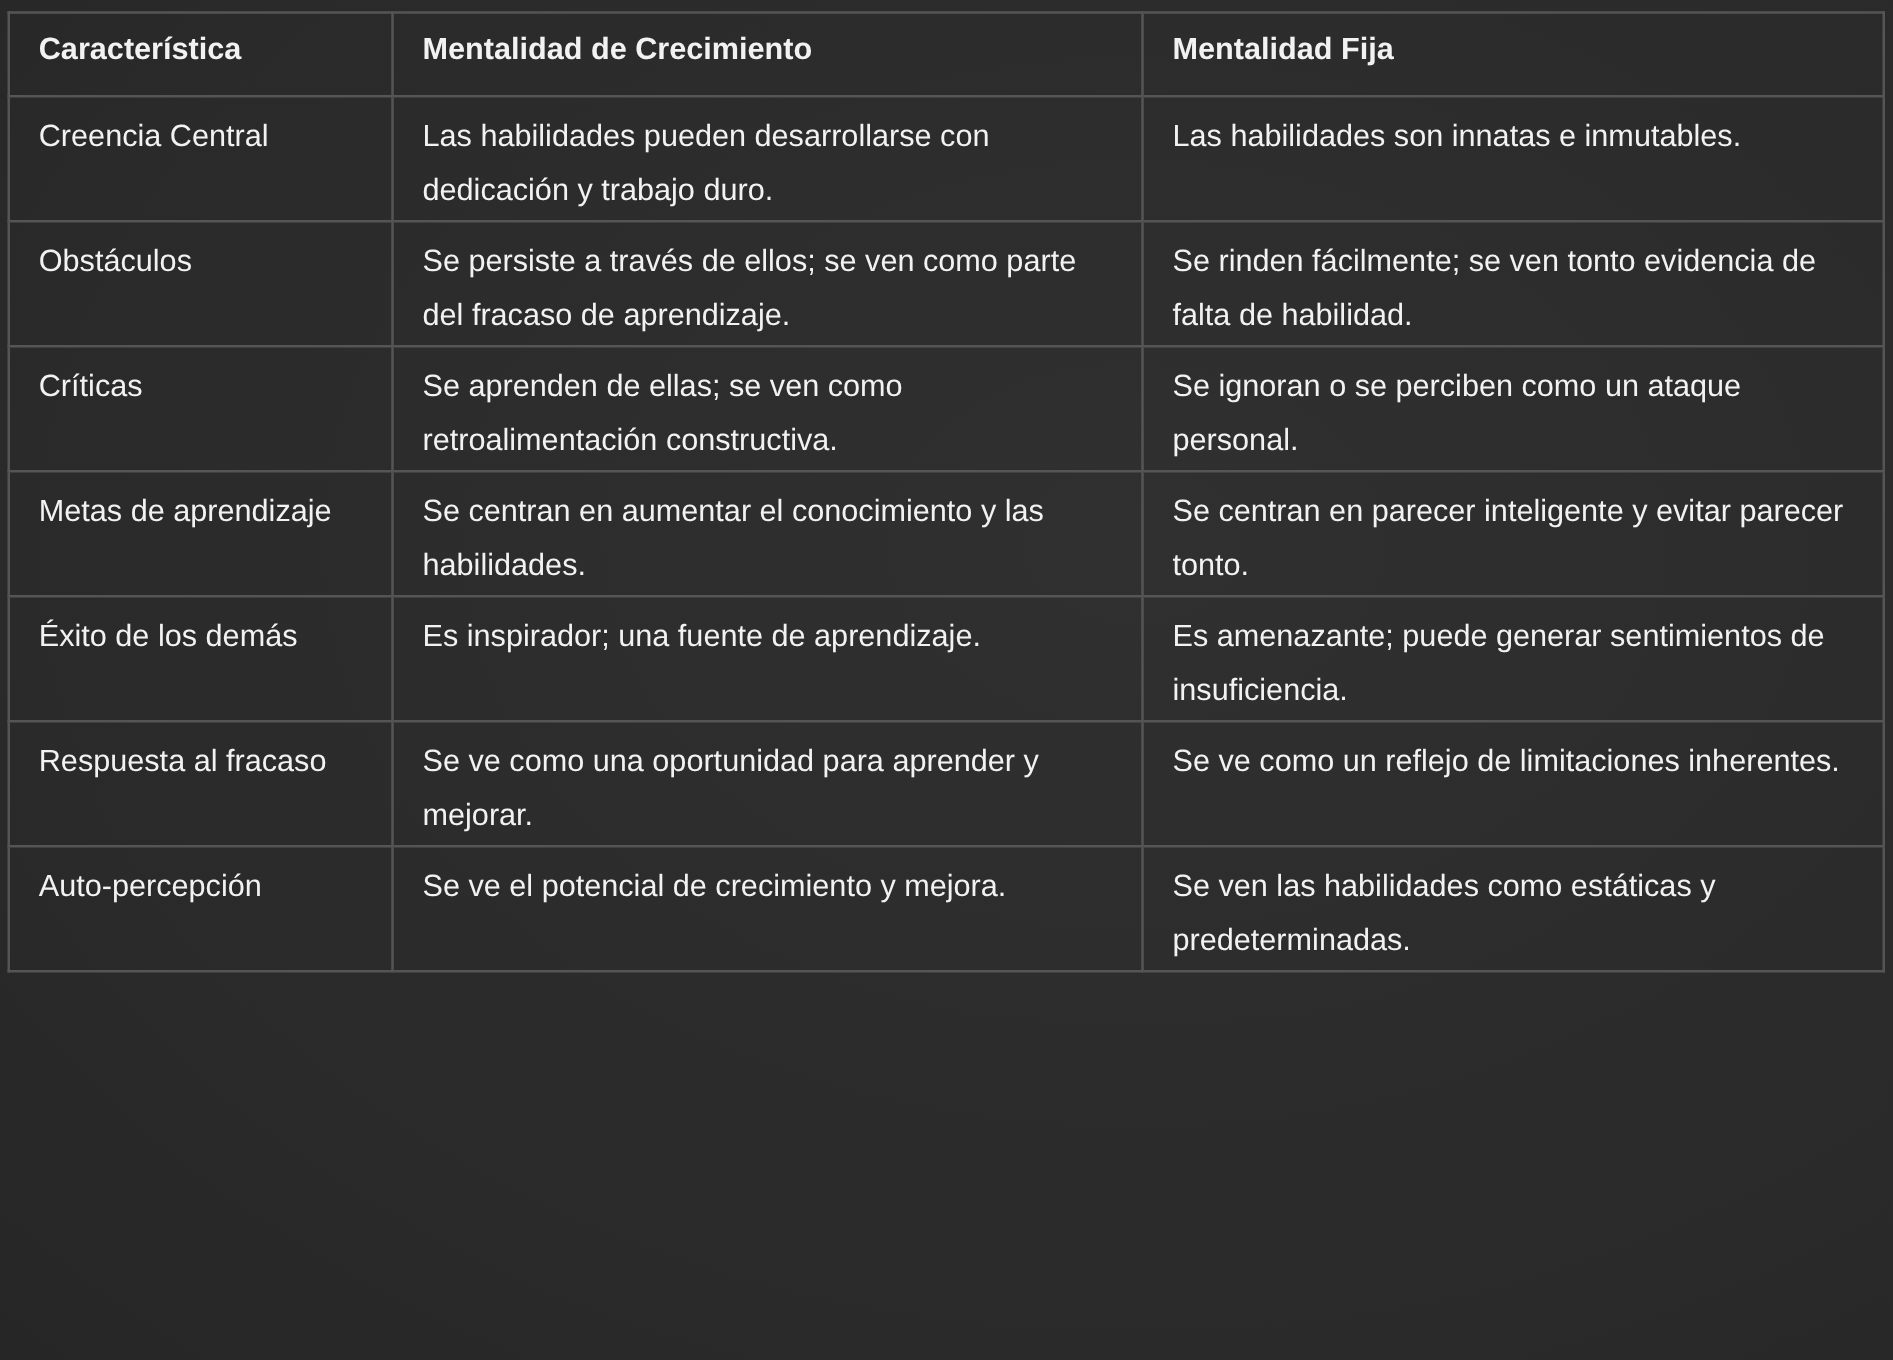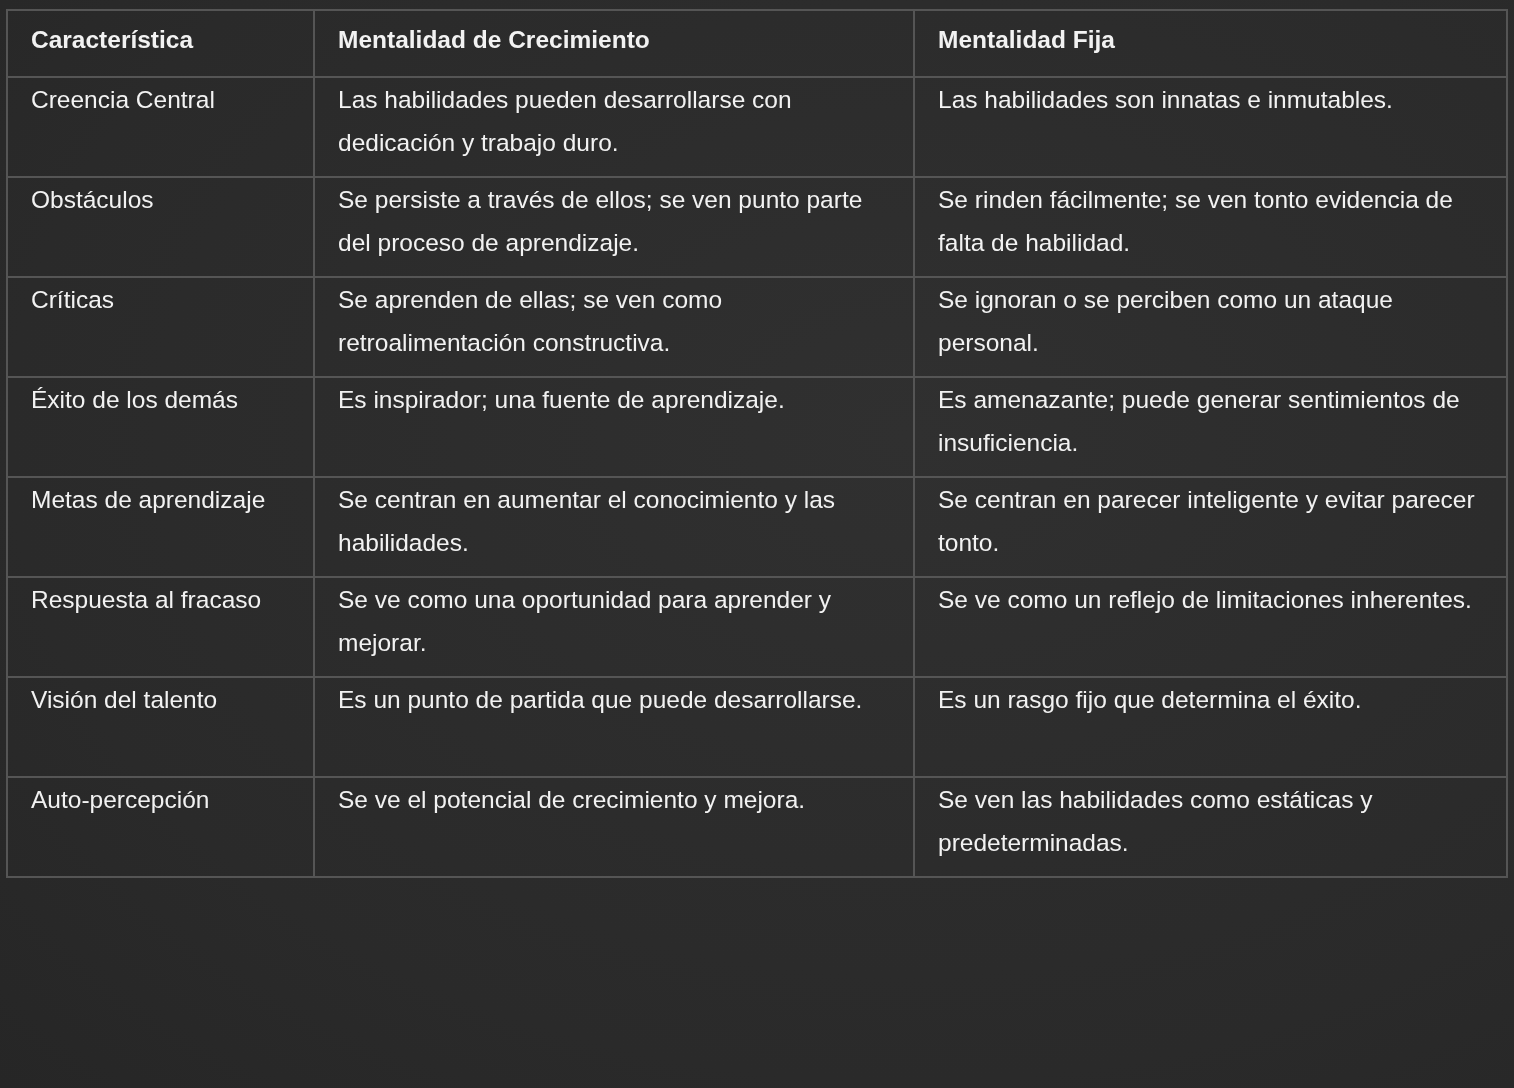--- a/index.html
+++ b/index.html
@@ -33,20 +33,21 @@
     }
     th {
       font-weight: bold;
       height: 56px;
       padding-top: 9px;
       padding-bottom: 0;
       line-height: 40px;
     }
     td {
       height: 100px;
+      padding-top: 10px;
       padding-bottom: 0;
       box-sizing: border-box;
     }
     col.c1 { width: 307px; }
     col.c2 { width: 600px; }
     col.c3 { width: 593px; }
   </style>
 </head>
 <body>
 
@@ -64,47 +65,42 @@
     </tr>
   </thead>
   <tbody>
     <tr>
       <td>Creencia Central</td>
       <td>Las habilidades pueden desarrollarse con dedicación y trabajo duro.</td>
       <td>Las habilidades son innatas e inmutables.</td>
     </tr>
     <tr>
       <td>Obstáculos</td>
-      <td>Se persiste a través de ellos; se ven punto parte del proceso de aprendizaje.</td>
+      <td>Se persiste a través de ellos; se ven como parte del fracaso de aprendizaje.</td>
       <td>Se rinden fácilmente; se ven tonto evidencia de falta de habilidad.</td>
     </tr>
     <tr>
       <td>Críticas</td>
       <td>Se aprenden de ellas; se ven como retroalimentación constructiva.</td>
       <td>Se ignoran o se perciben como un ataque personal.</td>
     </tr>
     <tr>
+      <td>Metas de aprendizaje</td>
+      <td>Se centran en aumentar el conocimiento y las habilidades.</td>
+      <td>Se centran en parecer inteligente y evitar parecer tonto.</td>
+    </tr>
+    <tr>
       <td>Éxito de los demás</td>
       <td>Es inspirador; una fuente de aprendizaje.</td>
       <td>Es amenazante; puede generar sentimientos de insuficiencia.</td>
     </tr>
     <tr>
-      <td>Metas de aprendizaje</td>
-      <td>Se centran en aumentar el conocimiento y las habilidades.</td>
-      <td>Se centran en parecer inteligente y evitar parecer tonto.</td>
-    </tr>
-    <tr>
       <td>Respuesta al fracaso</td>
       <td>Se ve como una oportunidad para aprender y mejorar.</td>
       <td>Se ve como un reflejo de limitaciones inherentes.</td>
-    </tr>
-    <tr>
-      <td>Visión del talento</td>
-      <td>Es un punto de partida que puede desarrollarse.</td>
-      <td>Es un rasgo fijo que determina el éxito.</td>
     </tr>
     <tr>
       <td>Auto-percepción</td>
       <td>Se ve el potencial de crecimiento y mejora.</td>
       <td>Se ven las habilidades como estáticas y predeterminadas.</td>
     </tr>
   </tbody>
 </table>
 
 </body></html>

